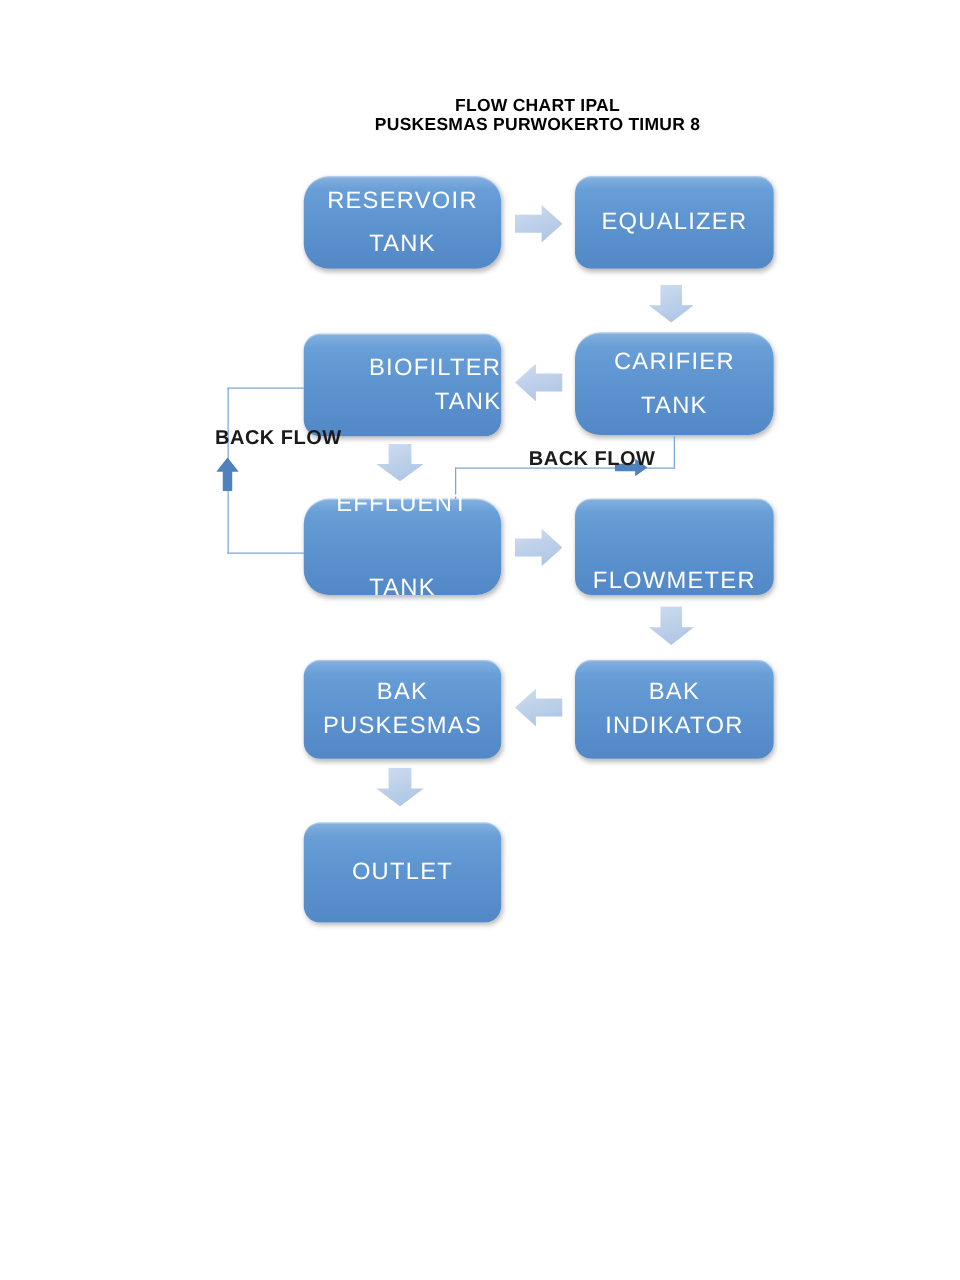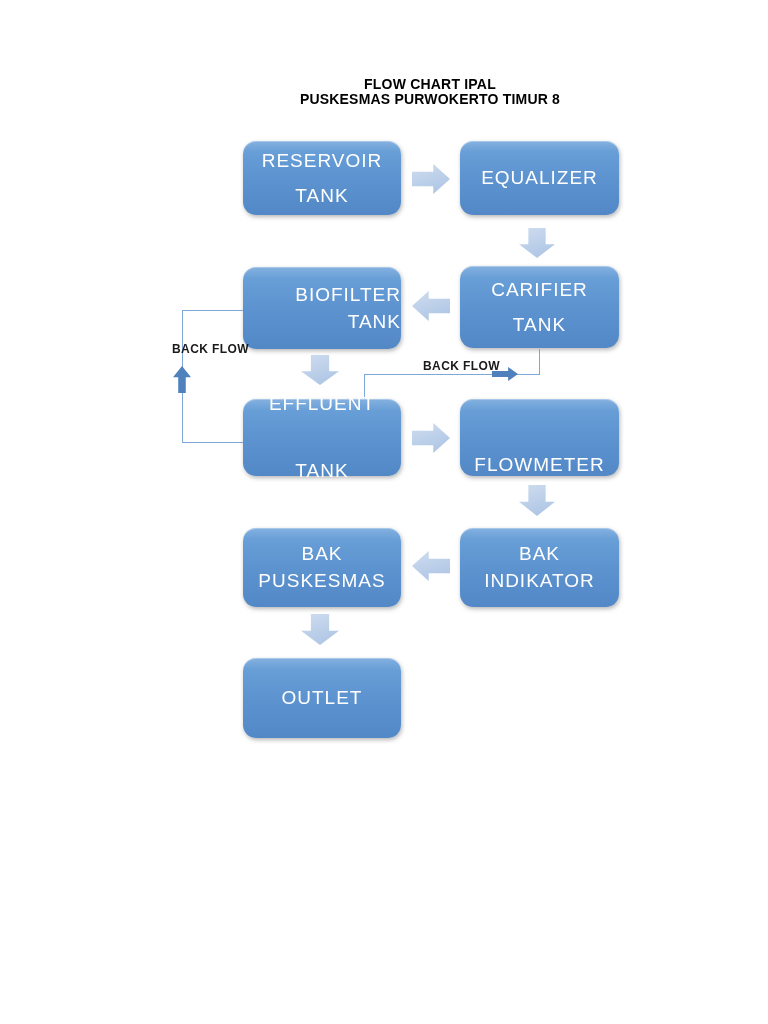--- a/index.html
+++ b/index.html
@@ -14,21 +14,21 @@
     color:#000;font-weight:bold;font-size:14px;line-height:14.5px;letter-spacing:.2px;
   }
   
   .node{
     position:absolute;border-radius:13px;
     background:linear-gradient(180deg,#85b1e0 0%,#699fd7 14%,#5e94d0 45%,#5288c6 100%);
     box-shadow:1px 2px 4px rgba(125,125,125,.55), inset 0 1px 0 rgba(255,255,255,.30);
     display:flex;flex-direction:column;justify-content:center;align-items:center;
     color:#ffffff;font-size:19px;letter-spacing:1px;text-align:center;
   }
-  .gap-wide{gap:13px;}
+  .gap-wide{gap:13px;border-radius:20px;}
   .gap-tight{gap:5px;}
   .n-reservoir {left:197px;top:141px;width:158px;height:74px;}
   .n-equalizer {left:414px;top:141px;width:159px;height:74px;text-align:center;}
   .n-biofilter {left:197px;top:267px;width:158px;height:82px;align-items:flex-end;}
   .n-carifier  {left:414px;top:266px;width:159px;height:82px;}
   .n-effluent  {left:197px;top:399px;width:158px;height:77px;gap:45px;}
   .n-flowmeter {left:414px;top:399px;width:159px;height:77px;justify-content:flex-end;}
   .n-klorinasi {left:197px;top:528px;width:158px;height:79px;}
   .n-indikator {left:414px;top:528px;width:159px;height:79px;}
   .n-outlet    {left:197px;top:658px;width:158px;height:80px;text-align:center;}
@@ -58,21 +58,21 @@
   .l-eff-up  {left:318px;top:374px;width:1px;height:26px;}
   .l-car-down{left:493px;top:349px;width:1px;height:26px;}
   
   .sarrow{position:absolute;background:#4f81bd;filter:drop-shadow(0 0 .7px #2c5c92);}
   .dir-up-s{clip-path:polygon(50% 0,100% 42%,71% 42%,71% 100%,29% 100%,29% 42%,0 42%);}
   .dir-right-s{clip-path:polygon(0 28%,62% 28%,62% 0,100% 50%,62% 100%,62% 72%,0 72%);}
   .sa-up   {left:127px;top:366px;width:18px;height:27px;}
   .sa-right{left:446px;top:367px;width:26px;height:14px;}
   
   .bf-label{
-    position:absolute;color:#1a1a1a;font-size:12px;font-weight:bold;letter-spacing:.4px;
+    position:absolute;color:#1a1a1a;font-size:16px;font-weight:bold;letter-spacing:.4px;
     white-space:nowrap;
     padding-left:12px;
   }
   .bf-left {left:114px;top:342px;}
   .bf-right{left:365px;top:359px;}
 </style>
 </head>
 <body>
 
 <div id="page">

